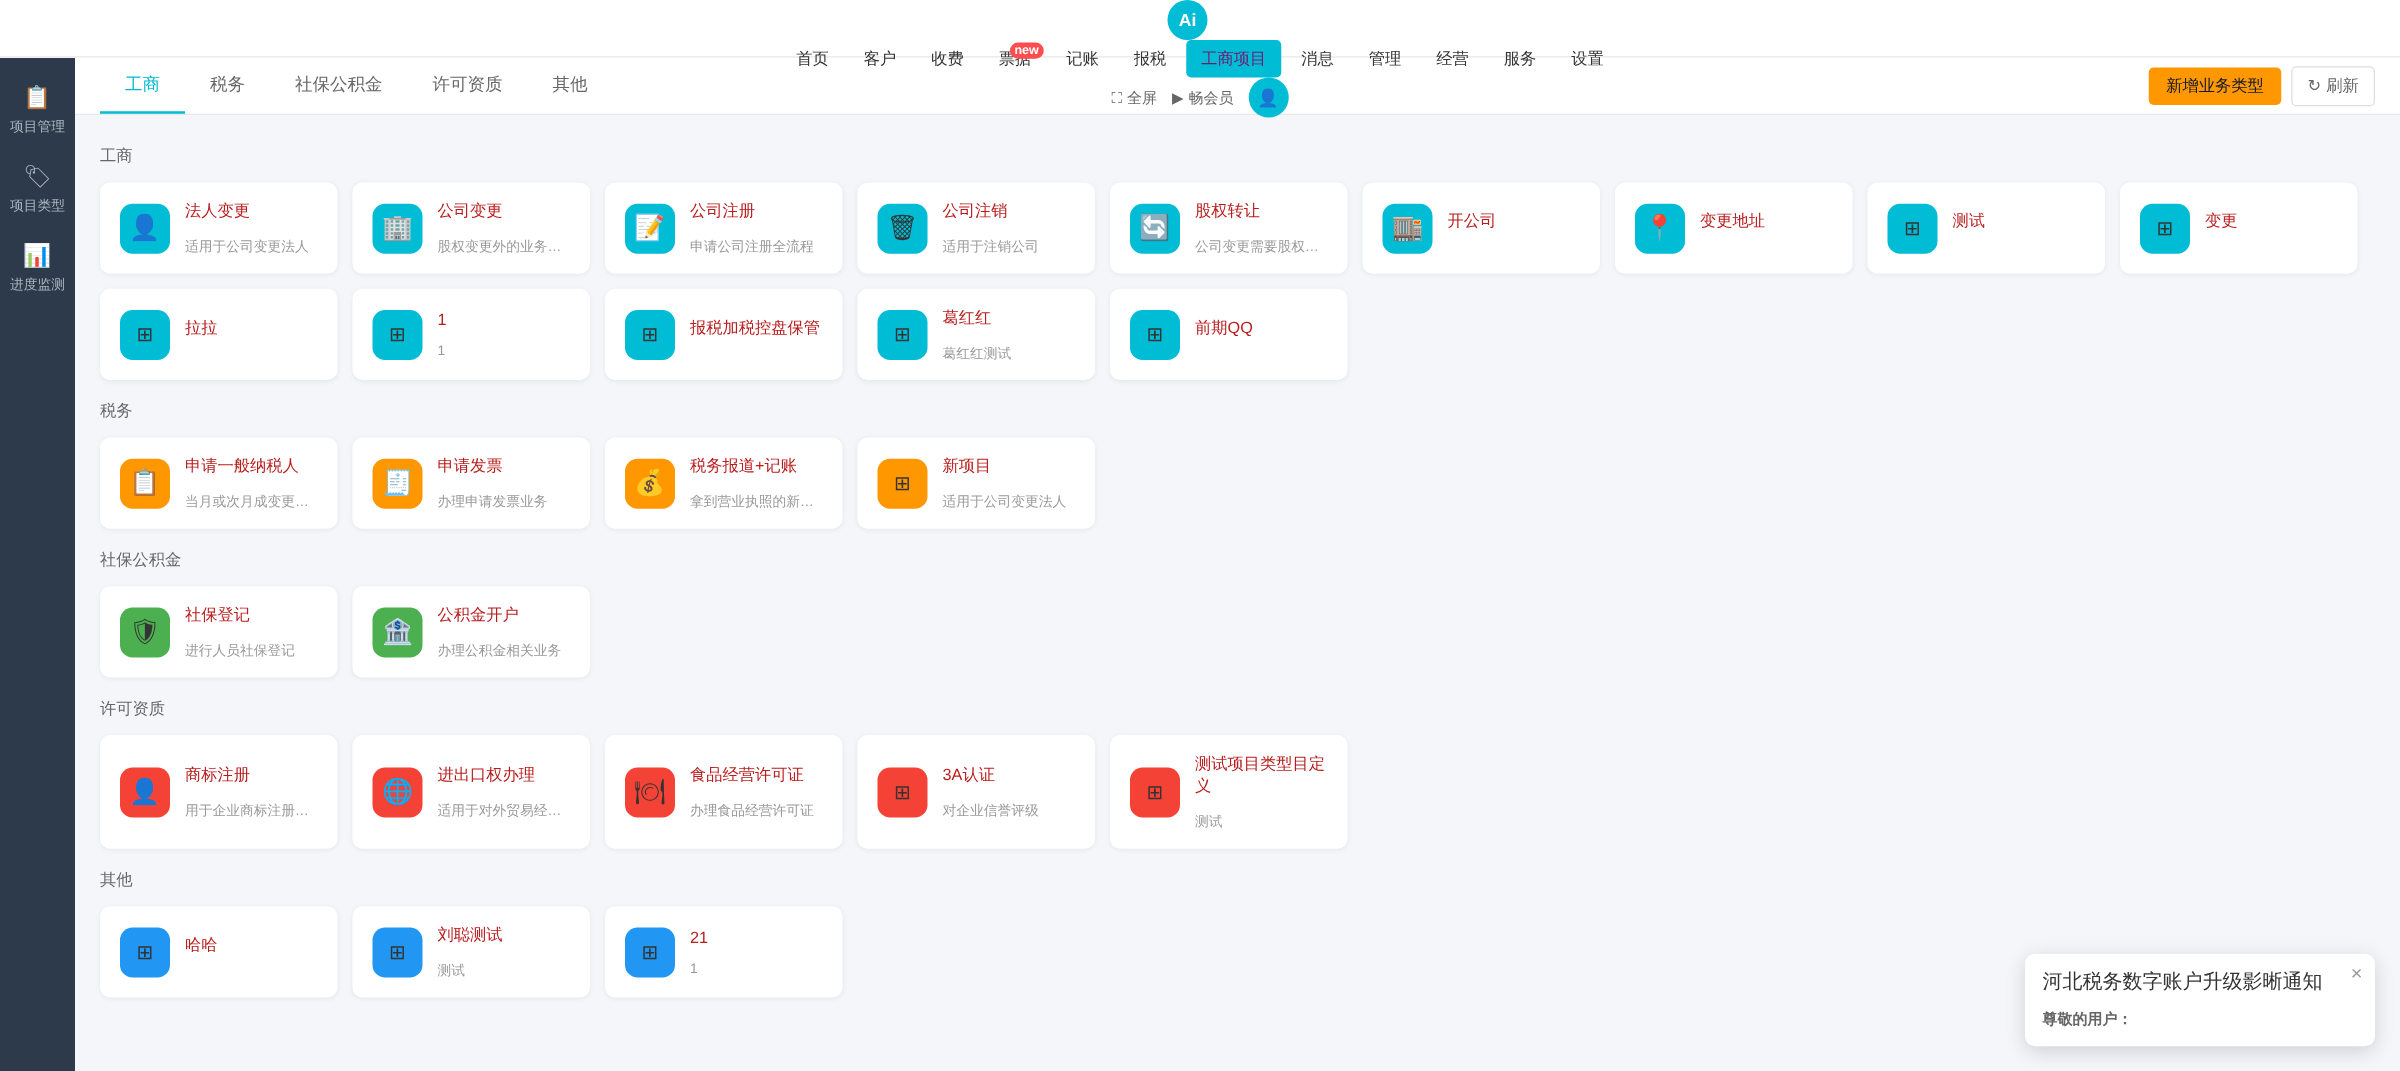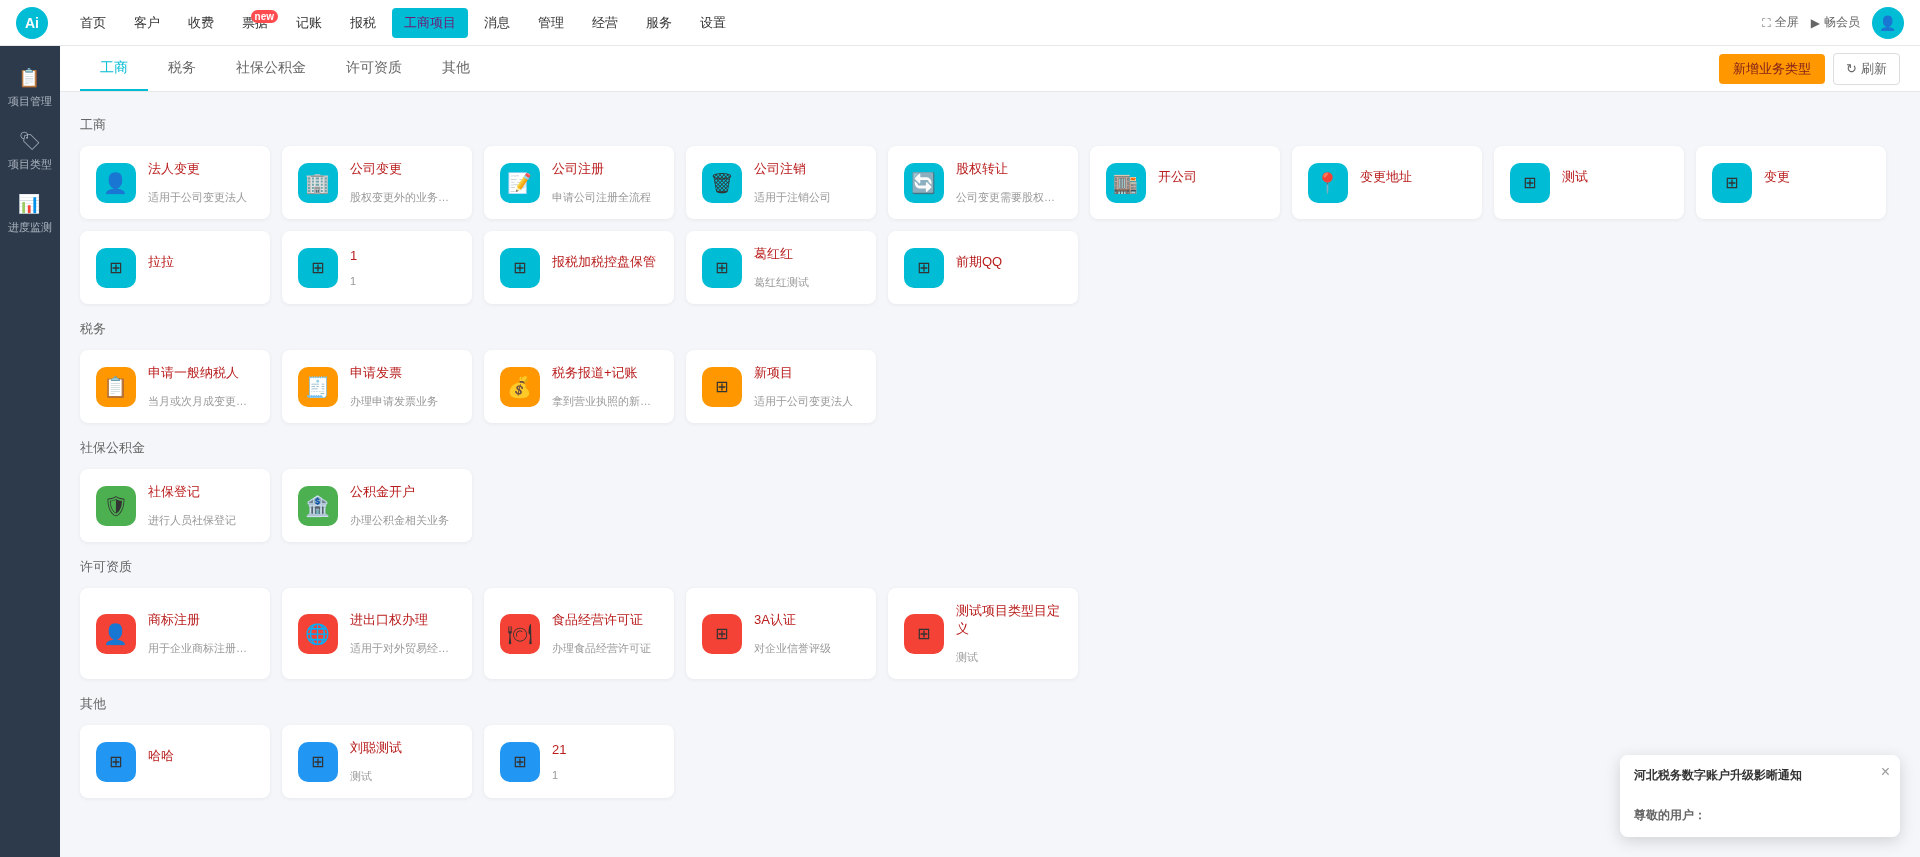--- a/index.html
+++ b/index.html
@@ -9,20 +9,21 @@
     .top-nav {
       background: #fff;
       height: 46px;
       display: flex;
       align-items: center;
       border-bottom: 1px solid #e8e8e8;
       padding: 0 16px;
       position: fixed;
       top: 0; left: 0; right: 0;
       z-index: 100;
+      flex-direction: column;
     }
     .logo {
       width: 32px; height: 32px;
       background: #00bcd4;
       border-radius: 50%;
       display: flex; align-items: center; justify-content: center;
       color: #fff; font-weight: bold; font-size: 14px;
       margin-right: 20px;
       flex-shrink: 0;
     }
@@ -121,21 +122,21 @@
       color: #00bcd4;
       border-bottom: 2px solid #00bcd4;
       font-weight: 500;
     }
     .tab-actions {
       margin-left: auto;
       display: flex; align-items: center; gap: 8px;
     }
     .btn-new-type {
       background: #ff9800;
-      color: #7f1d1d;
+      color: #0f172a;
       border: none;
       padding: 6px 14px;
       border-radius: 4px;
       cursor: pointer;
       font-size: 13px;
     }
     .btn-refresh {
       background: #fff;
       border: 1px solid #ddd;
       padding: 6px 12px;
@@ -223,24 +224,24 @@
       z-index: 200;
     }
     .notification-close {
       position: absolute;
       top: 8px; right: 10px;
       cursor: pointer;
       color: #999;
       font-size: 16px;
     }
     .notification-title {
-      font-size: 12px;
-      font-weight: 700;
+      font-size: 16px;
+      font-weight: 400;
       color: #333;
-      margin-bottom: 22px;
+      margin-bottom: 10px;
     }
     .notification-text {
       color: #666;
       line-height: 1.6;
       font-weight: bold;
     }
   </style>
 </head>
 <body>
 

